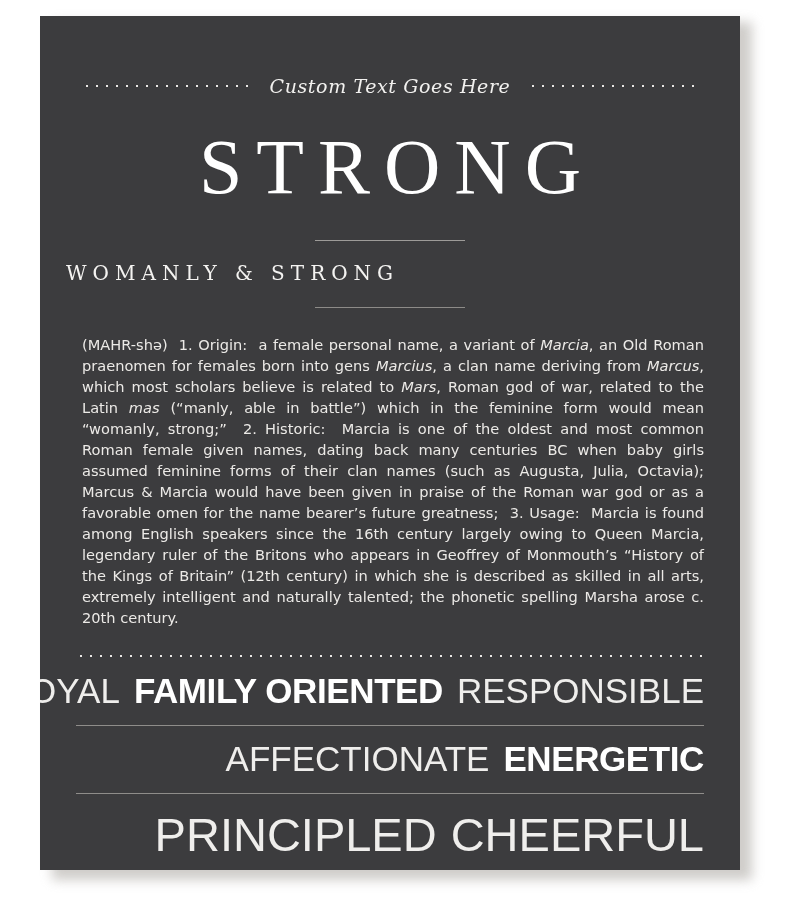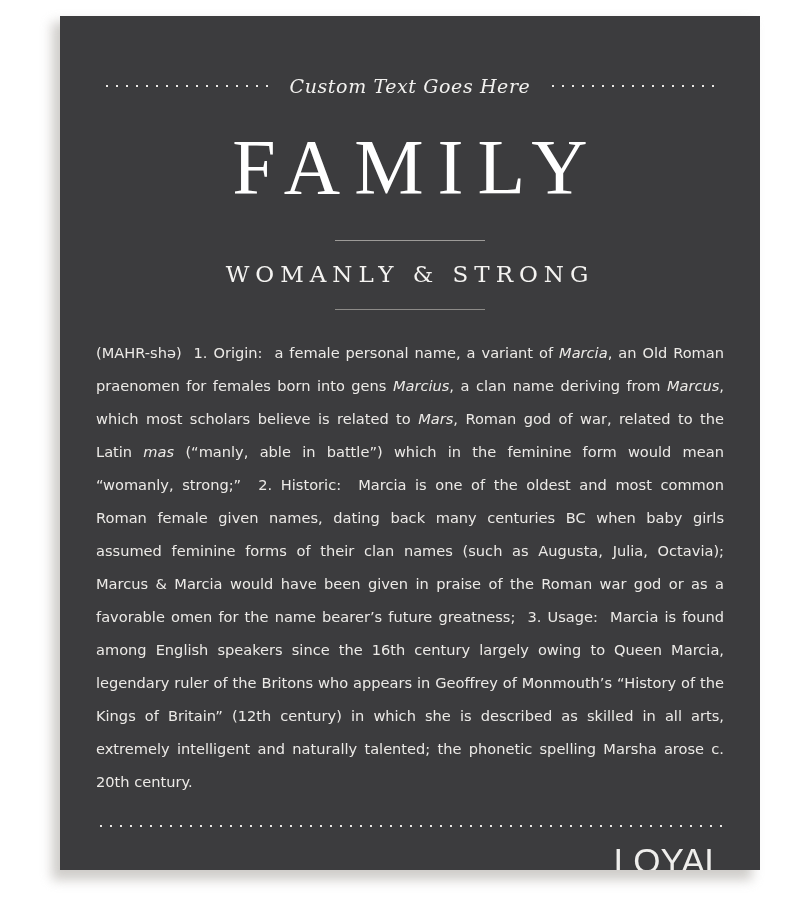--- a/index.html
+++ b/index.html
@@ -24,21 +24,21 @@
     left: 52px;
     top: 22px;
     width: 700px;
     height: 858px;
     background: #bfbcb8;
     filter: blur(6px);
     opacity: .75;
   }
   .poster {
     position: absolute;
-    left: 60px;
+    left: 40px;
     top: 16px;
     width: 700px;
     height: 854px;
     background: #3c3c3e;
     color: #f2f1ef;
     box-sizing: border-box;
     padding: 0 26px;
     overflow: hidden;
   }
   
@@ -86,35 +86,35 @@
     justify-content: center;
     margin-top: 34px;
   }
   .rule {
     width: 150px;
     height: 1px;
     background: #9d9b98;
   }
   .rule.thin { background: #8d8b88; }
   .tagline {
-    text-align: center;
+    text-align: left;
     font-family: "DejaVu Serif", serif;
-    font-size: 23px;
+    font-size: 20px;
     letter-spacing: 6px;
     margin-top: 20px;
     color: #f4f3f1;
     white-space: nowrap;
   }
   .rule-wrap.below { margin-top: 22px; }
   
   .definition {
-    margin: 26px 10px 0 10px;
+    margin: 26px 10px 0 16px;
     font-family: "DejaVu Sans", sans-serif;
     font-size: 14.6px;
-    line-height: 33px;
+    line-height: 21px;
     text-align: justify;
     color: #eceae7;
   }
   .definition i { font-style: italic; }
   
   .bands {
     margin: 26px 10px 0 10px;
   }
   .dotted-line {
     height: 4px;
@@ -161,44 +161,47 @@
   <div class="poster-shadow"></div>
 
   <div class="poster">
 
     <div class="top-row">
       <div class="dots"></div>
       <div class="custom-text">Custom Text Goes Here</div>
       <div class="dots"></div>
     </div>
 
-    <div class="name">FAMILY</div>
+    <div class="name">STRONG</div>
 
     <div class="rule-wrap">
       <div class="rule"></div>
     </div>
 
     <div class="tagline">WOMANLY &amp; STRONG</div>
 
     <div class="rule-wrap below">
       <div class="rule thin"></div>
     </div>
 
     <div class="definition">(MAHR-shə)&nbsp; 1. Origin:&nbsp; a female personal name, a variant of <i>Marcia</i>, an Old Roman praenomen for females born into gens <i>Marcius</i>, a clan name deriving from <i>Marcus</i>, which most scholars believe is related to <i>Mars</i>, Roman god of war, related to the Latin <i>mas</i> (“manly, able in battle”) which in the feminine form would mean “womanly, strong;”&nbsp; 2. Historic:&nbsp; Marcia is one of the oldest and most common Roman female given names, dating back many centuries BC when baby girls assumed feminine forms of their clan names (such as Augusta, Julia, Octavia); Marcus &amp; Marcia would have been given in praise of the Roman war god or as a favorable omen for the name bearer’s future greatness;&nbsp; 3. Usage:&nbsp; Marcia is found among English speakers since the 16th century largely owing to Queen Marcia, legendary ruler of the Britons who appears in Geoffrey of Monmouth’s “History of the Kings of Britain” (12th century) in which she is described as skilled in all arts, extremely intelligent and naturally talented; the phonetic spelling Marsha arose c. 20th century.</div>
 
     <div class="bands">
       <div class="dotted-line"></div>
 
       <div class="band band1">
         <span class="w light">LOYAL</span>
+        <span class="w bold">FAMILY ORIENTED</span>
+        <span class="w light">RESPONSIBLE</span>
       </div>
 
       <div class="solid-line"></div>
 
       <div class="band band2">
+        <span class="w light">AFFECTIONATE</span>
         <span class="w bold">ENERGETIC</span>
       </div>
 
       <div class="solid-line"></div>
 
       <div class="band band3">
         <span class="w light">PRINCIPLED</span>
         <span class="w light">CHEERFUL</span>
       </div>
 

